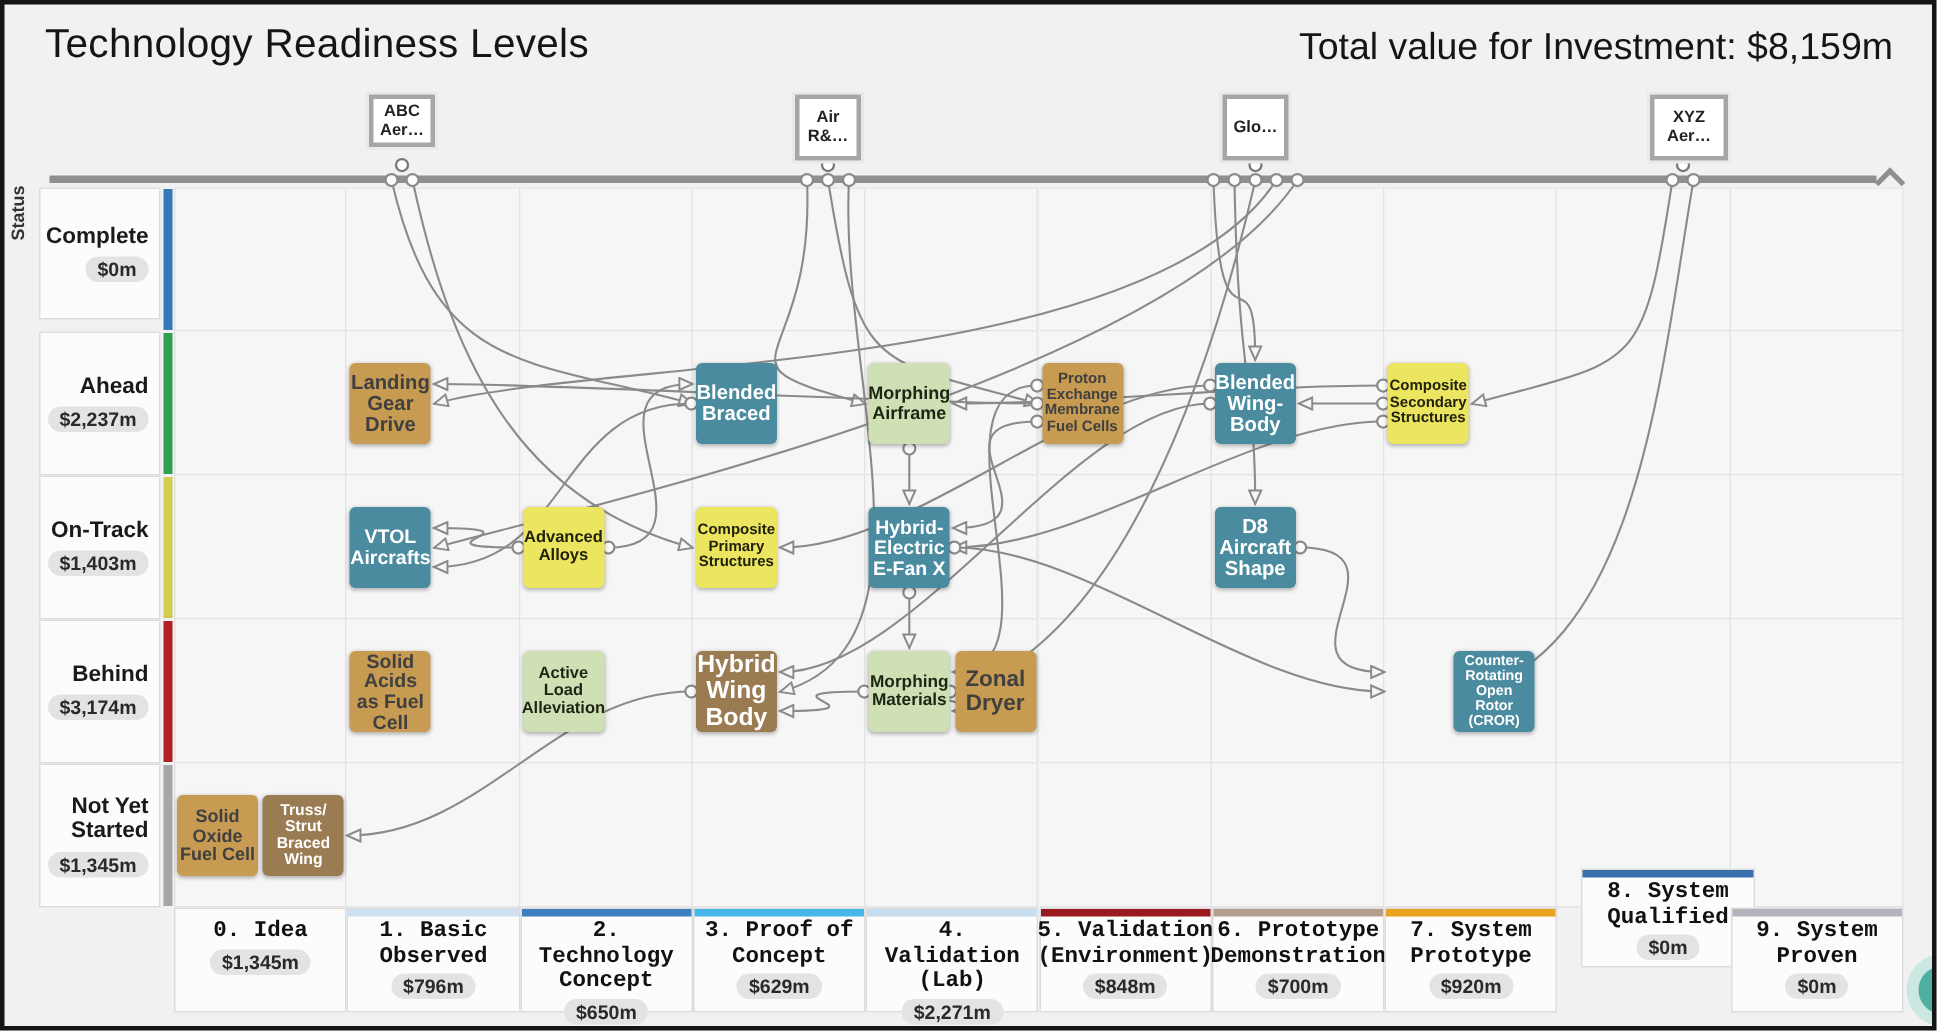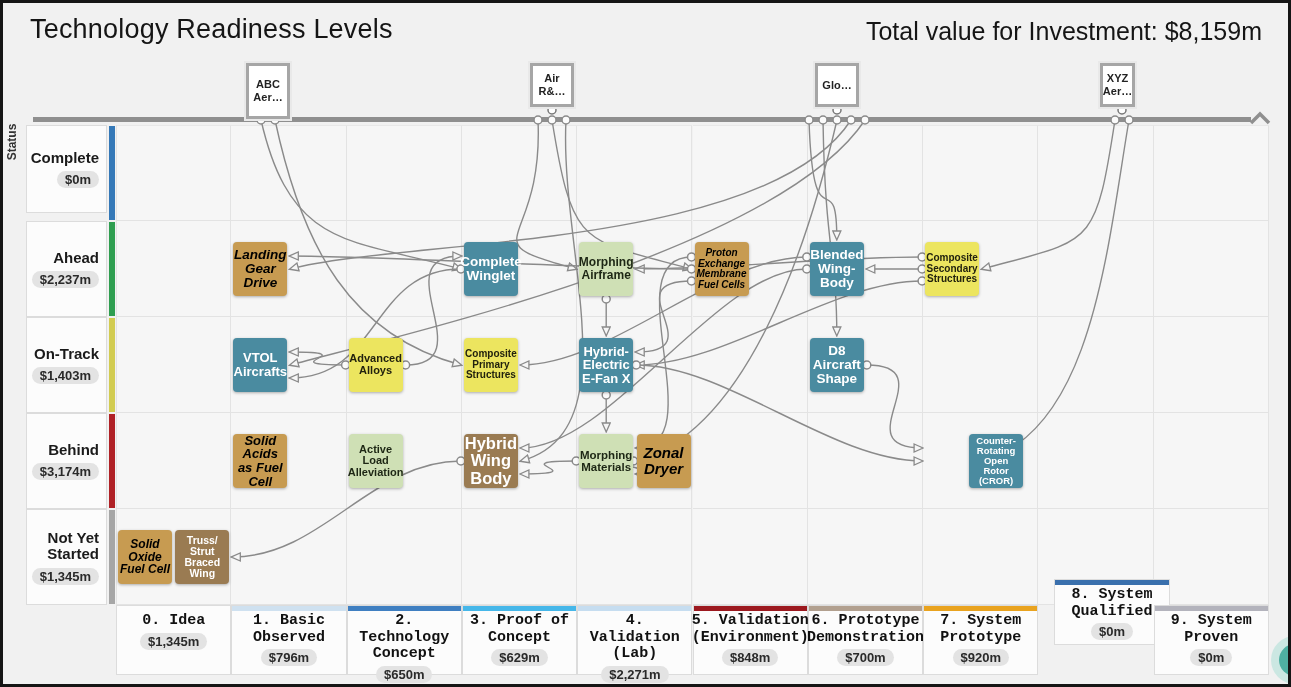--- a/index.html
+++ b/index.html
@@ -13,21 +13,21 @@
   .cell.c0{border-left:1px solid #e3e3e3;}
   .cell.r0{border-top:1px solid #e8e8e8;}
   .rowlab{position:absolute;left:23px;width:81px;background:#fcfcfc;border:1px solid #dcdcdc;box-sizing:border-box;display:flex;flex-direction:column;justify-content:center;align-items:flex-end;padding-right:7px;gap:5px;}
   .rowlab .lab{font-size:15px;font-weight:bold;color:#1a1a1a;text-align:right;line-height:1.1;}
   .pill{background:#e3e3e3;border-radius:10px;padding:1px 8px;font-size:13px;font-weight:bold;color:#2a2a2a;white-space:nowrap;}
   .sbar{position:absolute;width:6px;}
   .collab{position:absolute;top:602px;height:70px;background:#fcfcfc;border:1px solid #dcdcdc;box-sizing:border-box;display:flex;flex-direction:column;justify-content:flex-start;align-items:center;gap:3px;padding-top:7px;}
   .collab .stripe{position:absolute;top:0;left:0;right:0;height:5px;}
   .collab .lab{font-size:15px;font-weight:bold;color:#111;text-align:center;line-height:1.1;font-family:Liberation Mono, monospace;}
   .node{position:absolute;width:54px;height:54px;border-radius:4px;box-shadow:0 1px 3px rgba(0,0,0,.3);display:flex;align-items:center;justify-content:center;text-align:center;font-weight:bold;line-height:1.05;padding:2px;box-sizing:border-box;cursor:pointer;}
-  .gold{background:#c79b51;color:#000000;font-style:italic;}
+  .gold{background:#c79b51;color:#404040;}
   .brown{background:#9a7b52;color:#ffffff;}
   .teal{background:#4a8ba0;color:#ffffff;}
   .yellow{background:#ece55f;color:#22220e;}
   .green{background:#cfe0b5;color:#1d2614;}
   .company{position:absolute;width:44px;height:44px;background:#ffffff;border:3px solid #a6a6a6;box-shadow:0 0 0 2px #e9e9e9;box-sizing:border-box;display:flex;align-items:center;justify-content:center;text-align:center;font-size:11px;font-weight:bold;color:#222;line-height:1.15;padding:1px;cursor:pointer;}
   #edges{position:absolute;left:0;top:0;z-index:3;pointer-events:none;}
   #gridlayer,#labellayer{position:absolute;left:0;top:0;z-index:1;}
   #nodelayer{position:absolute;left:0;top:0;z-index:4;}
   .fab-outer{position:absolute;left:1268px;top:633px;width:48px;height:48px;border-radius:50%;background:#cbe7e2;display:flex;align-items:center;justify-content:center;z-index:6;cursor:pointer;}
   .fab-inner{width:32px;height:32px;border-radius:50%;background:#4fb0a2;}
@@ -208,26 +208,26 @@
         <div class="lab">8. System Qualified</div>
         <div class="pill">$0m</div>
       </div>
       <div class="collab" style="left: 1150.7px; top: 602px; width: 115.3px; height: 70px;">
         <div class="stripe" style="background: rgb(179, 179, 188);"></div>
         <div class="lab">9. System Proven</div>
         <div class="pill">$0m</div>
       </div>
     </div>
   <div id="nodelayer">
-      <div class="company" style="left: 243px; top: 60px; width: 44px; height: 56px;">ABC Aer…</div>
+      <div class="company" style="left: 243px; top: 60px; width: 44px; height: 35px;">ABC Aer…</div>
       <div class="company" style="left: 527px; top: 60px; width: 44px; height: 44px;">Air R&amp;…</div>
       <div class="company" style="left: 812px; top: 60px; width: 44px; height: 44px;">Glo…</div>
-      <div class="company" style="left: 1097px; top: 60px; width: 35px; height: 44px;">XYZ Aer…</div>
+      <div class="company" style="left: 1097px; top: 60px; width: 52px; height: 44px;">XYZ Aer…</div>
       <div class="node gold" style="left: 230.3px; top: 239px; font-size: 13.5px;">Landing Gear Drive</div>
-      <div class="node teal" style="left: 460.9px; top: 239px; font-size: 13.5px;">Complete Winglet</div>
+      <div class="node teal" style="left: 460.9px; top: 239px; font-size: 13.5px;">Blended Braced</div>
       <div class="node green" style="left: 576.2px; top: 239px; font-size: 12px;">Morphing Airframe</div>
       <div class="node gold" style="left: 691.5px; top: 239px; font-size: 10px;">Proton Exchange Membrane Fuel Cells</div>
       <div class="node teal" style="left: 806.8px; top: 239px; font-size: 13.5px;">Blended Wing-Body</div>
       <div class="node yellow" style="left: 922.1px; top: 239px; font-size: 10px;">Composite Secondary Structures</div>
       <div class="node teal" style="left: 230.3px; top: 335px; font-size: 13px;">VTOL Aircrafts</div>
       <div class="node yellow" style="left: 345.6px; top: 335px; font-size: 11px;">Advanced Alloys</div>
       <div class="node yellow" style="left: 460.9px; top: 335px; font-size: 10px;">Composite Primary Structures</div>
       <div class="node teal" style="left: 576.2px; top: 335px; font-size: 13px;">Hybrid-Electric E-Fan X</div>
       <div class="node teal" style="left: 806.8px; top: 335px; font-size: 13.5px;">D8 Aircraft Shape</div>
       <div class="node gold" style="left: 230.3px; top: 431px; font-size: 13px;">Solid Acids as Fuel Cell</div>

